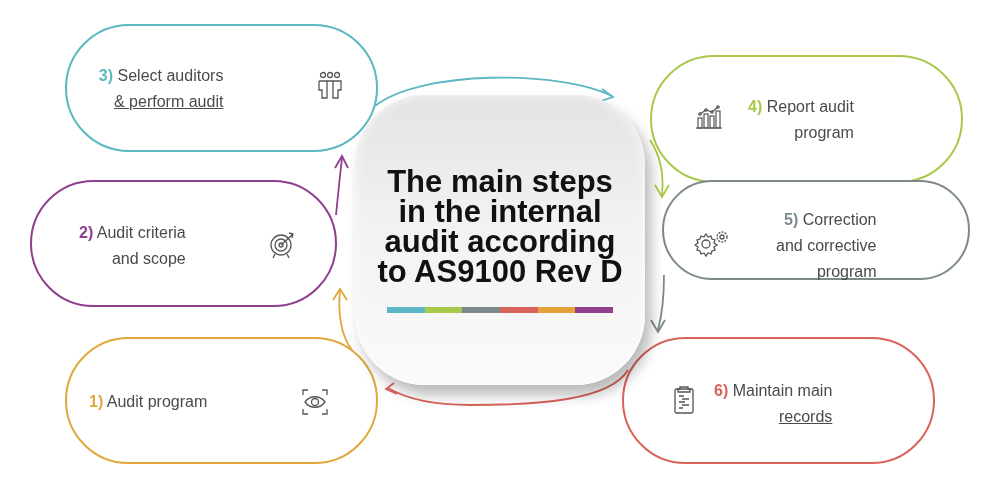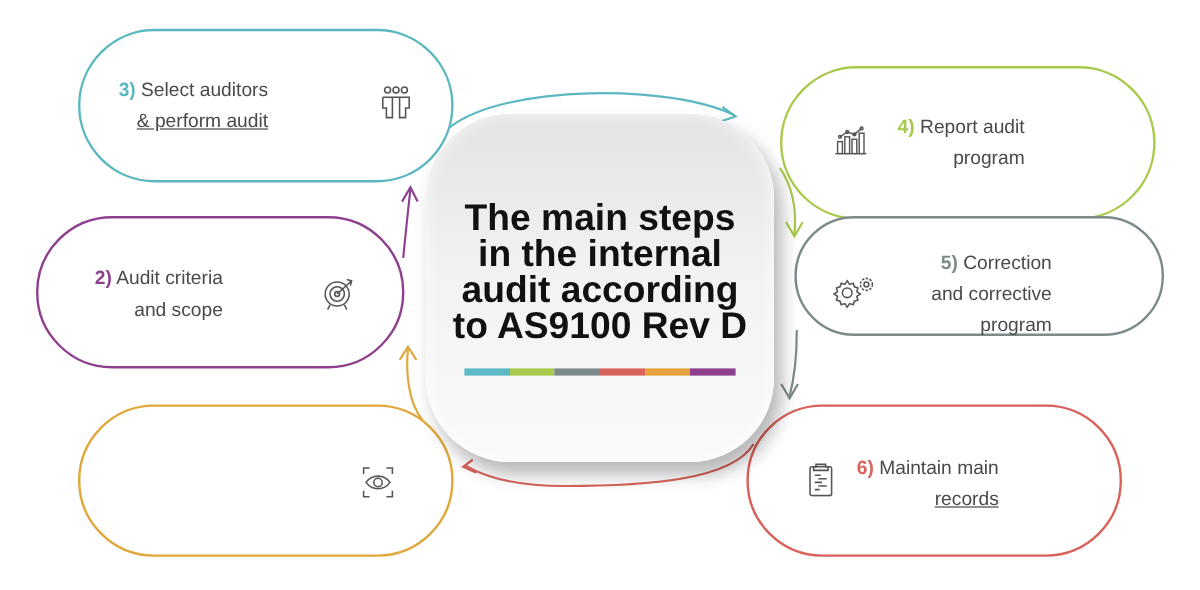--- a/index.html
+++ b/index.html
@@ -73,20 +73,24 @@
       <circle cx="13" cy="15" r="10"></circle>
         <circle cx="13" cy="15" r="6"></circle>
         <circle cx="13" cy="15" r="2"></circle>
       <path d="M13,15 L25,4 M21,3 L25,4 L24,8"></path>
         <path d="M7,24 L5,28 M19,24 L21,28"></path>
     </g>
   </svg>
 </div>
 
 <div class="pill" style="left:65px;top:337px;width:313px;height:127px;border-color:#E0A83C;">
+  <div class="label" style="left:22px;top:50px;">
+    <span class="num" style="color:#E0A83C;">1)</span>
+    <span>Audit program</span>
+  </div>
   <svg class="icon" style="left:233px;top:48px;" viewBox="0 0 30 30">
     <g fill="none" stroke="#555" stroke-width="1.3">
       <path d="M3,8 V3 H8 M22,3 H27 V8 M27,22 V27 H22 M8,27 H3 V22"></path>
       <path d="M5,15 C10,8 20,8 25,15 C20,22 10,22 5,15 Z"></path>
         <circle cx="15" cy="15" r="3.5"></circle>
     </g>
   </svg>
 </div>
 
 <div class="pill" style="left:650px;top:24px;width:313px;height:128px;border-color:#A8C94A;margin-top:31px;">

